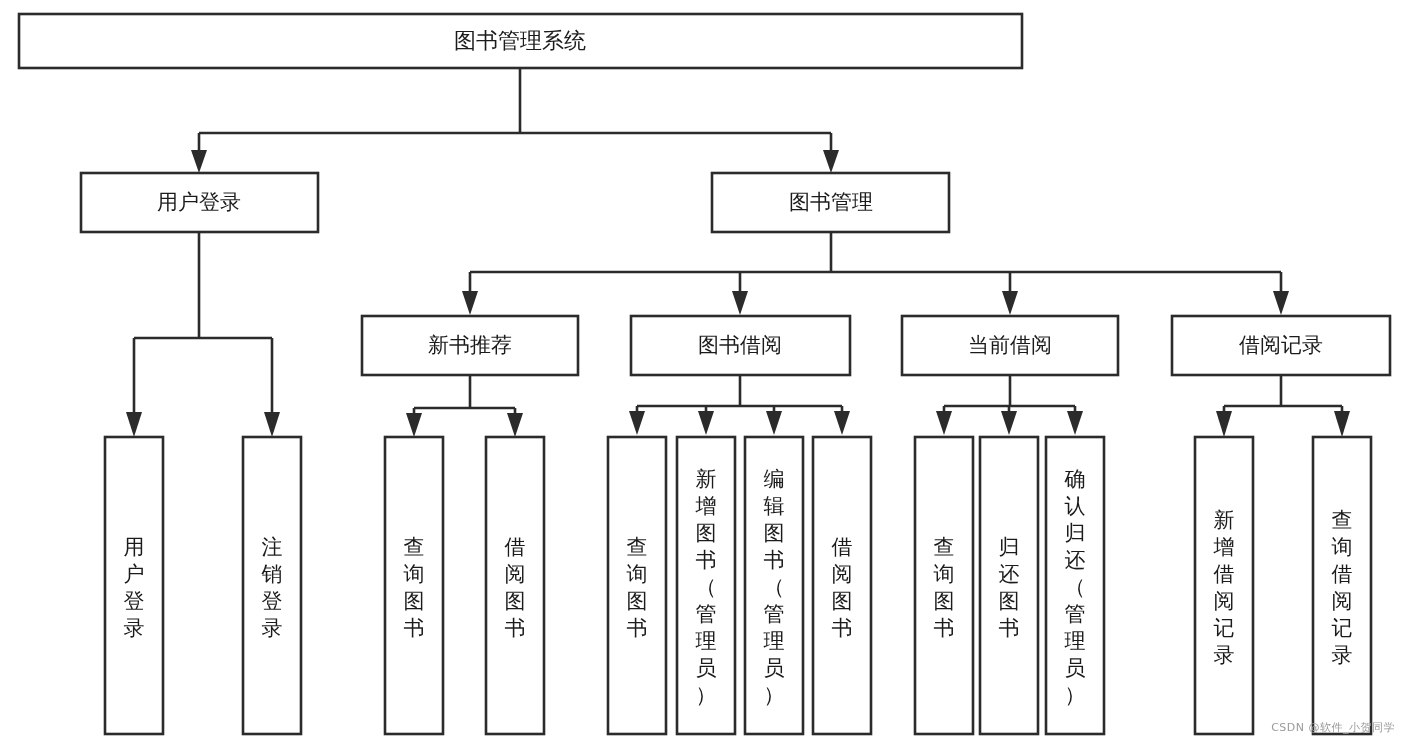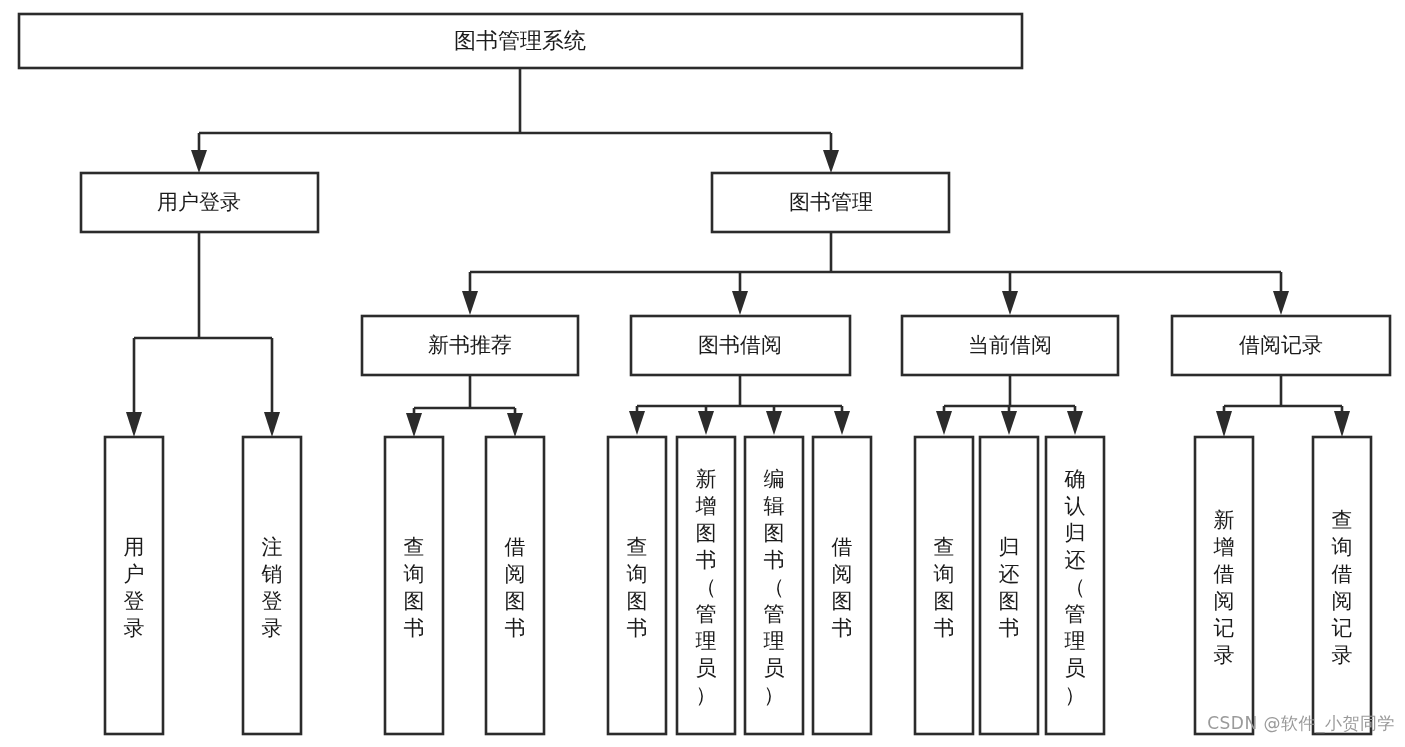--- a/index.html
+++ b/index.html
@@ -57,21 +57,21 @@
     text-anchor: middle;
   }
   .node-label-root {
     font-size: 22px;
   }
   .watermark {
     position: absolute;
     right: 10px;
     bottom: 6px;
     font-family: "DejaVu Sans", "Liberation Sans", sans-serif;
-    font-size: 17px;
+    font-size: 11px;
     color: #9a9a9a;
     white-space: nowrap;
     letter-spacing: 0.5px;
     pointer-events: none;
   }
 </style>
 </head>
 <body>
 
 <div id="diagram-root">

